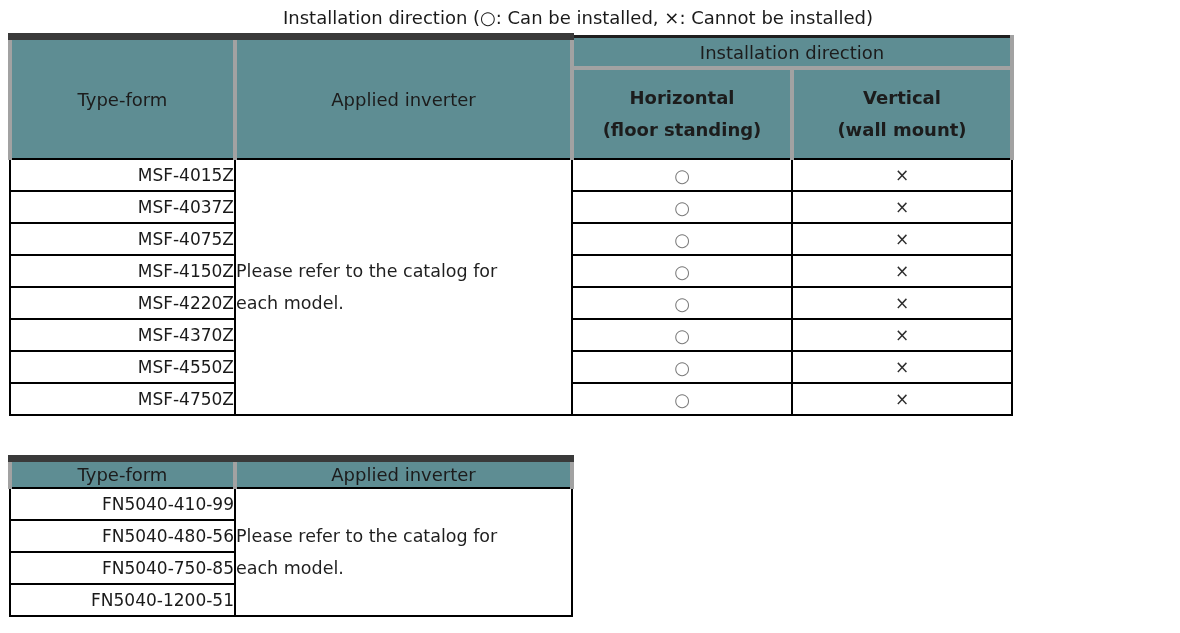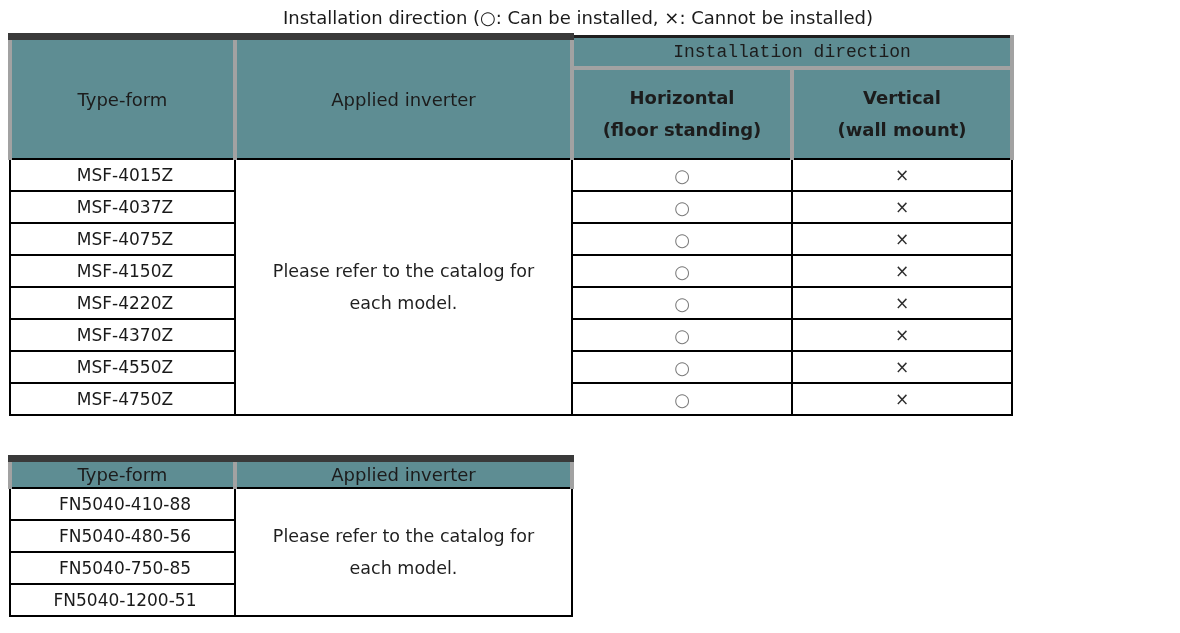--- a/index.html
+++ b/index.html
@@ -43,21 +43,20 @@
     padding: 0;
   }
   .th-main {
     border-top: 7px solid #3a3a3a;
     border-bottom: 2px solid #000000;
   }
   .th-span {
     border-top: 3px solid #1f1f1f;
     border-bottom: 4px solid #a2a2a2;
     height: 28px;
-    font-family: Liberation Mono, monospace;
   }
   .th-sub {
     border-bottom: 2px solid #000000;
     height: 88px;
     white-space: pre-line;
     line-height: 1.8;
     font-weight: bold;
   }
   .t2 th {
     border-top: 7px solid #3a3a3a;
@@ -69,26 +68,25 @@
     border: 2px solid #000000;
     background: #ffffff;
     font-size: 17px;
     color: #1a1a1a;
     height: 30px;
     padding: 0;
     vertical-align: middle;
   }
   tr.body-row { height: 32px; }
   td.model {
-    text-align: center;
+    text-align: right;
     padding-left: 5px;
     white-space: nowrap;
   }
   td.note {
-    text-align: center;
     white-space: pre-line;
     font-size: 17.5px;
     line-height: 1.85;
     color: #1f1f1f;
   }
   td.sym { text-align: center; }
   td.sym-circle { color: #7b7b7b; font-size: 18px; }
   td.sym-cross  { color: #2e2e2e; font-size: 17px; }
 </style>
 </head>
@@ -170,21 +168,21 @@
       <col style="width:337px">
     </colgroup>
     <thead>
       <tr>
         <th>Type-form</th>
         <th>Applied inverter</th>
       </tr>
     </thead>
     <tbody>
       <tr class="body-row">
-        <td class="model">FN5040-410-88</td>
+        <td class="model">FN5040-410-99</td>
         <td class="note" rowspan="4">Please refer to the catalog for
 each model.</td>
       </tr>
       <tr class="body-row">
         <td class="model">FN5040-480-56</td>
       </tr>
       <tr class="body-row">
         <td class="model">FN5040-750-85</td>
       </tr>
       <tr class="body-row">

